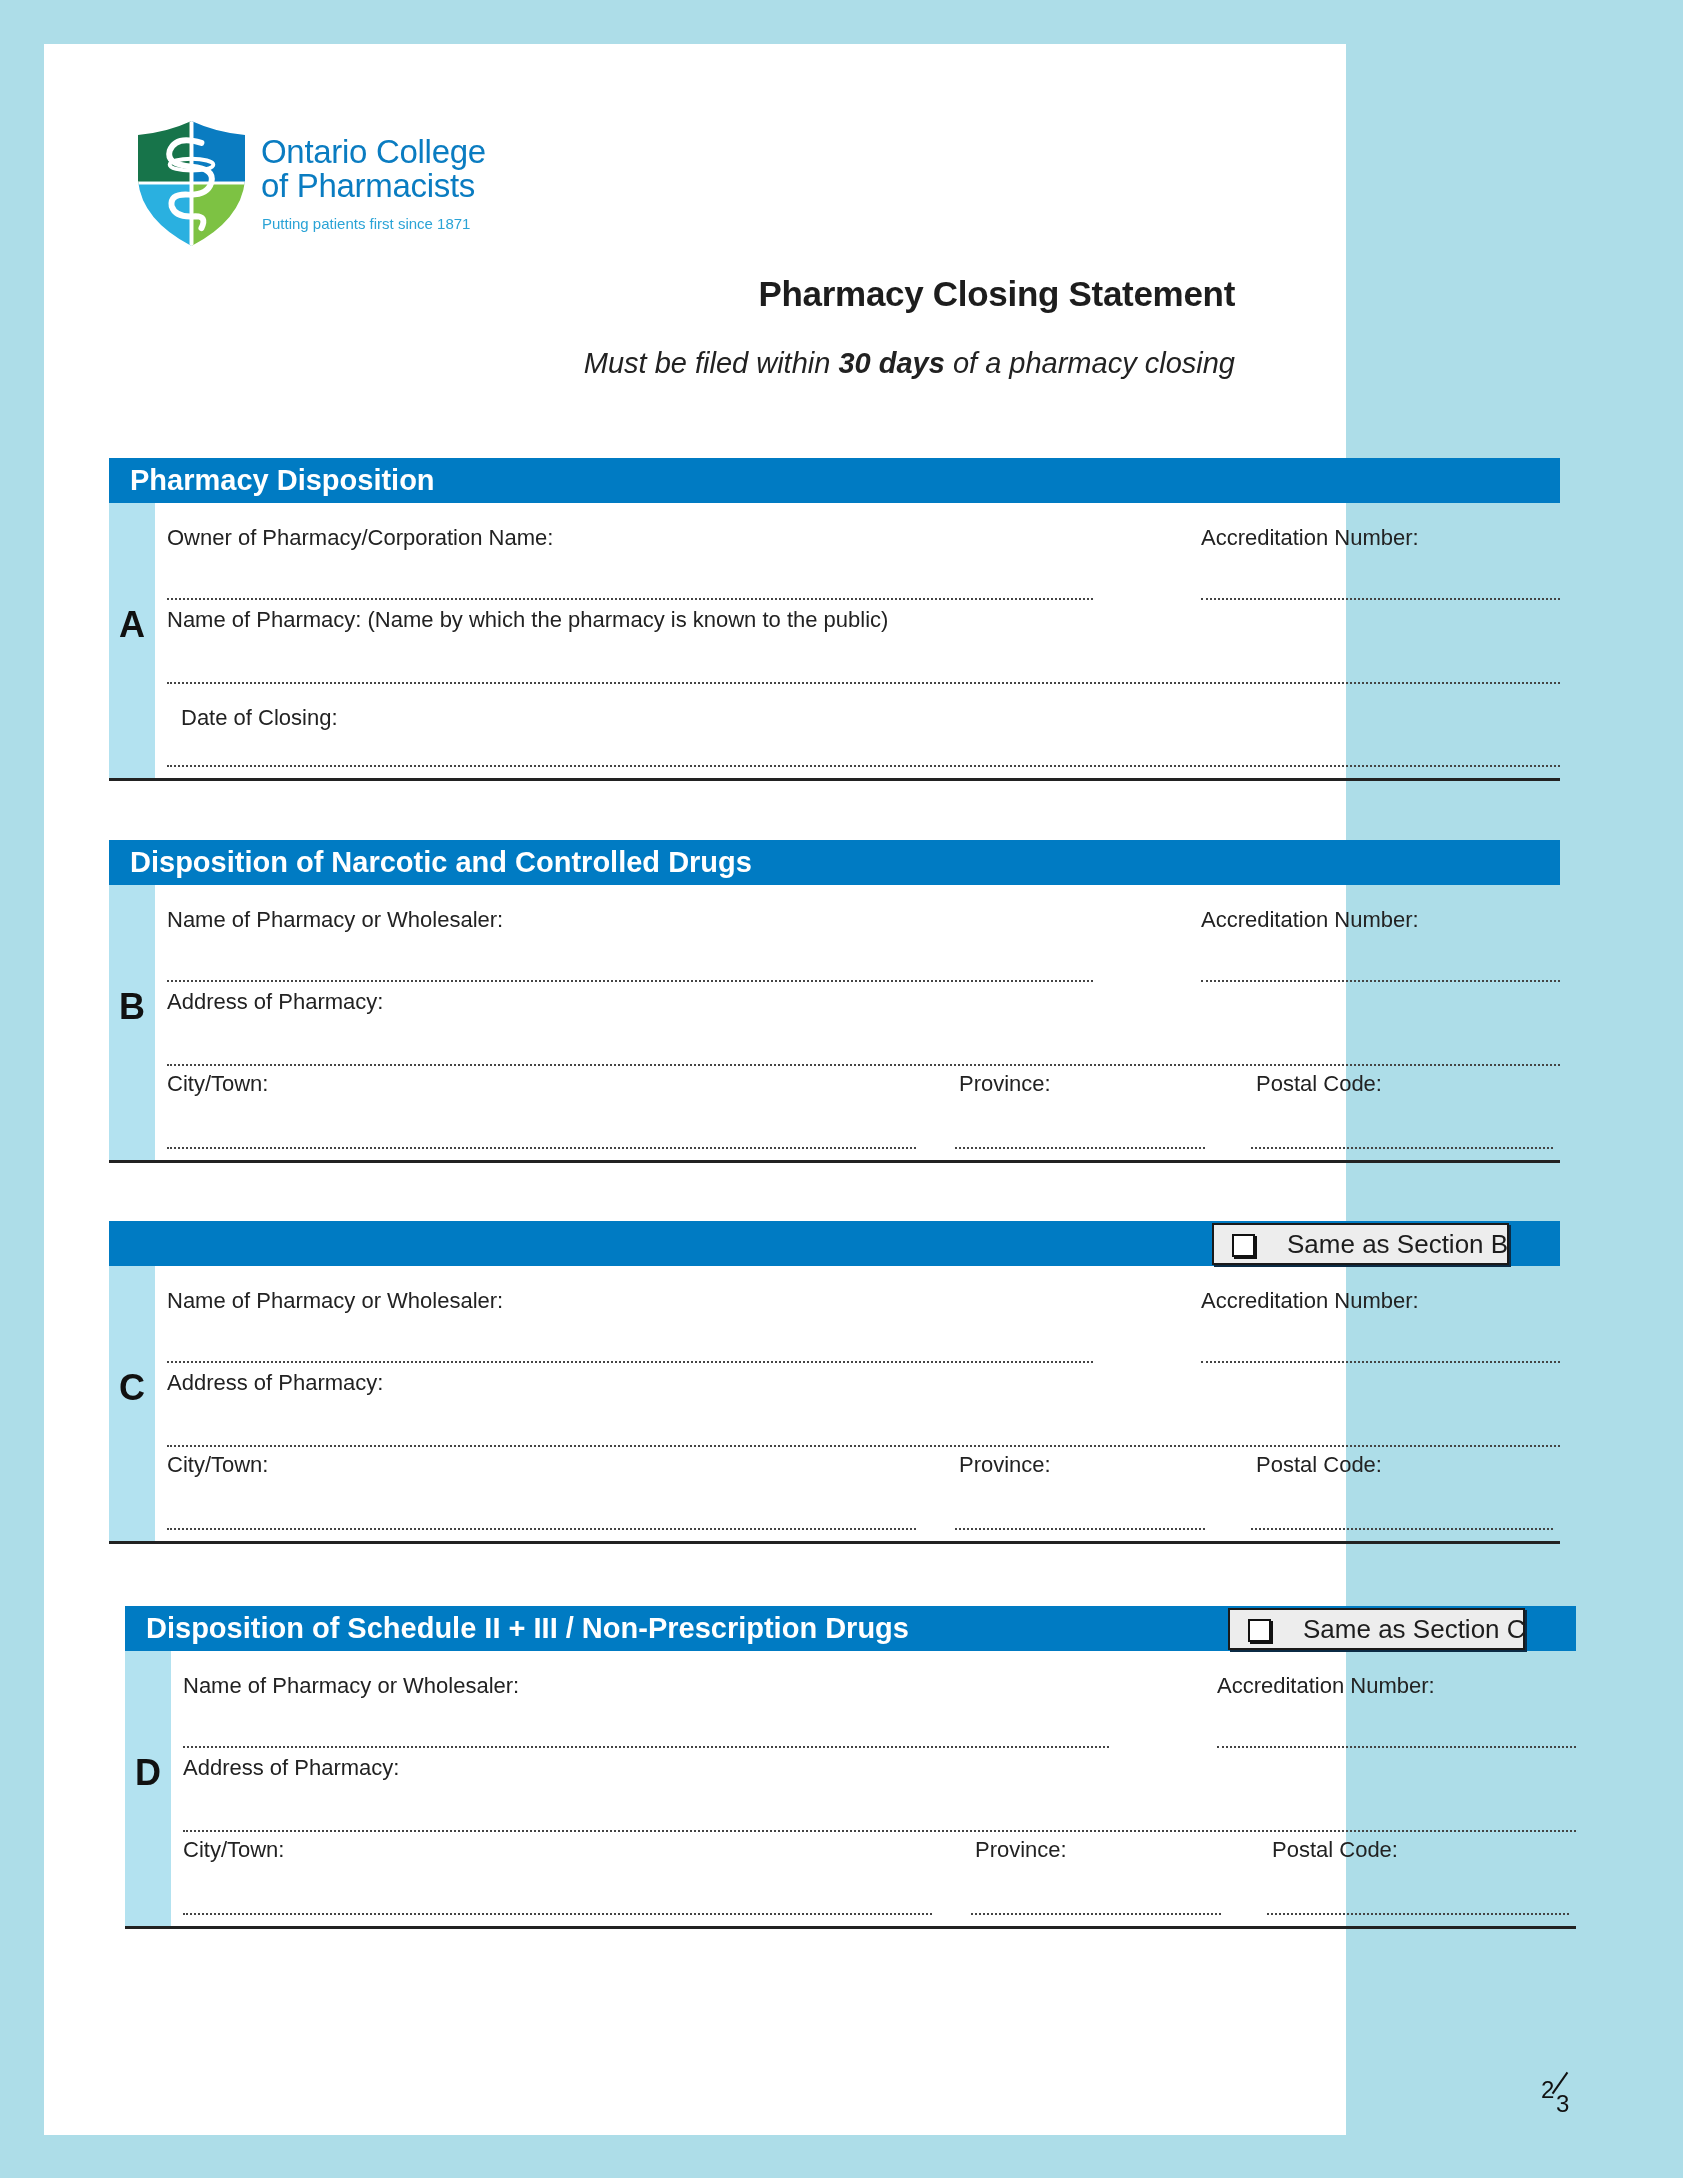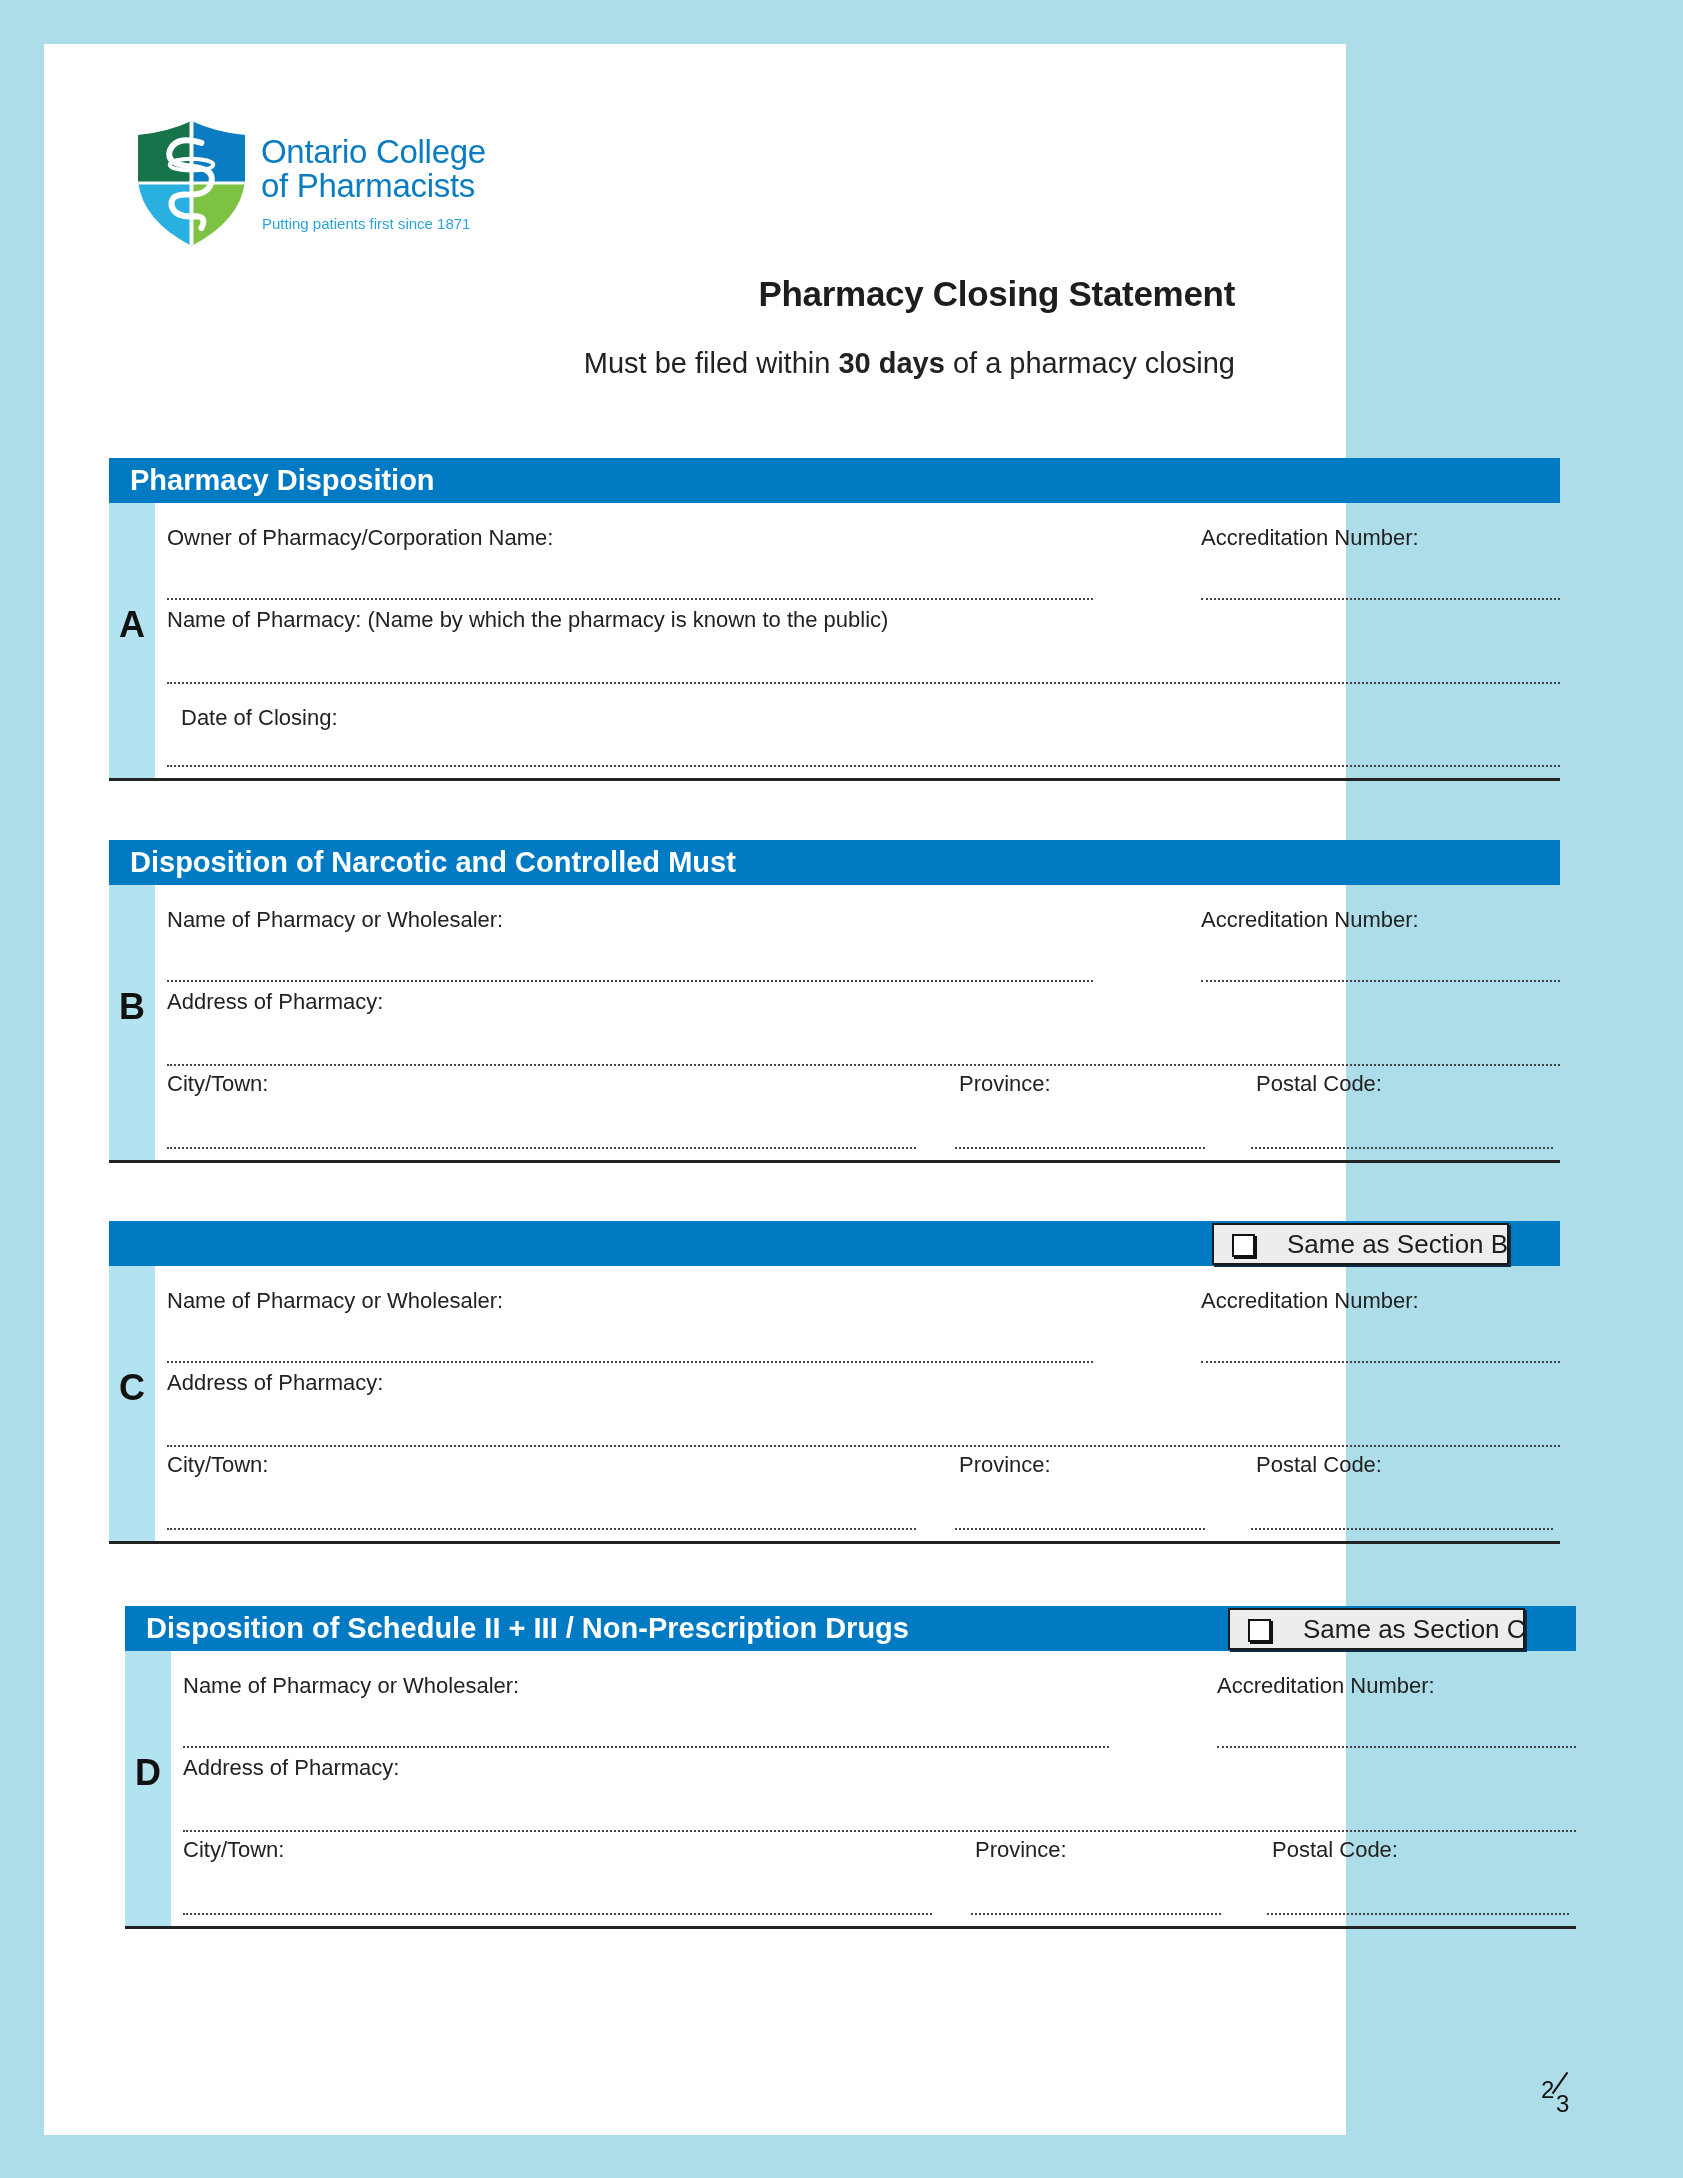--- a/index.html
+++ b/index.html
@@ -12,21 +12,21 @@
 
   
   .logo { position:absolute; left:92px; top:77px; width:416px; height:129px; }
   .logo svg { position:absolute; left:0; top:0; }
   .logo-text1, .logo-text2 { position:absolute; left:125px; font-size:33px; color:#0A7CC1; line-height:1; letter-spacing:-0.3px; }
   .logo-text1 { top:14px; }
   .logo-text2 { top:48px; }
   .logo-tag { position:absolute; left:126px; top:94px; font-size:15px; color:#2AA3D6; }
 
   .title { position:absolute; right:111px; top:230px; font-size:35px; font-weight:bold; color:#1d1d1d; letter-spacing:-0.3px; white-space:nowrap; }
-  .subtitle { position:absolute; right:111px; top:303px; font-size:29px; color:#222; white-space:nowrap; }
+  .subtitle { position:absolute; right:111px; top:303px; font-size:29px; font-style:italic; color:#222; white-space:nowrap; }
   .subtitle b { font-weight:bold; }
 
   .section { position:absolute; left:65px; width:1451px; }
   .sec-header { position:relative; height:45px; background:#007BC3; color:#fff; font-weight:bold; font-size:29px; line-height:45px; padding-left:21px; white-space:nowrap; }
   .sec-body { position:relative; height:275px; border-bottom:3px solid #222; }
   .sec-strip { position:absolute; left:0; top:0; width:46px; height:100%; background:#B3E2F0; }
   .sec-letter { position:absolute; left:0; width:46px; text-align:center; font-size:36px; font-weight:bold; color:#111; }
 
   .lbl { position:absolute; font-size:22px; color:#222; white-space:nowrap; }
   .dots { position:absolute; height:0; border-bottom:2px dotted #444; }
@@ -94,21 +94,21 @@
       <div class="lbl" style="left:58px; top:104px;">Name of Pharmacy: (Name by which the pharmacy is known to the public)</div>
       <div class="dots" style="left:58px; width:1393px; top:179px;"></div>
 
       <div class="lbl" style="left:72px; top:186px;margin-top:16px;">Date of Closing:</div>
       <div class="dots" style="left:58px; width:1393px; top:262px;"></div>
     </div>
   </div>
 
   <div class="section" style="top:796px;">
     <div class="sec-header">
-      <span>Disposition of Narcotic and Controlled Must</span>
+      <span>Disposition of Narcotic and Controlled Drugs</span>
     </div>
     <div class="sec-body">
       <div class="sec-strip"></div>
       <div class="sec-letter" style="top:101px;">B</div>
 
       <div class="lbl" style="left:58px; top:22px;">Name of Pharmacy or Wholesaler:</div>
       <div class="lbl" style="left:1092px; top:22px;">Accreditation Number:</div>
       <div class="dots" style="left:58px; width:926px; top:95px;"></div>
       <div class="dots" style="left:1092px; width:359px; top:95px;"></div>
 

